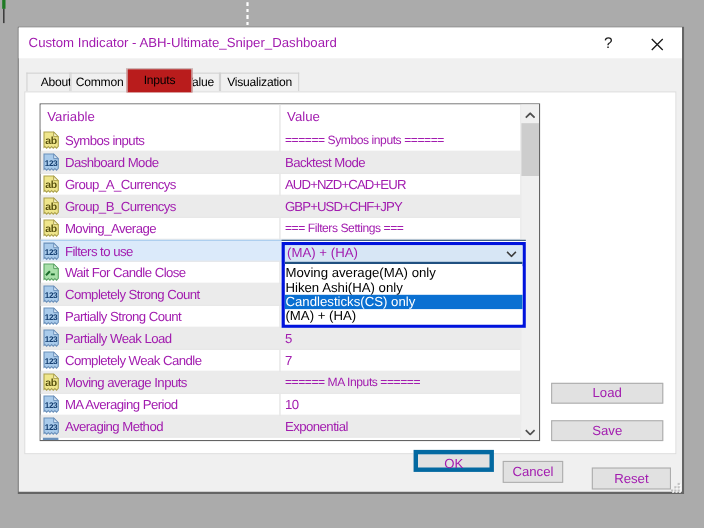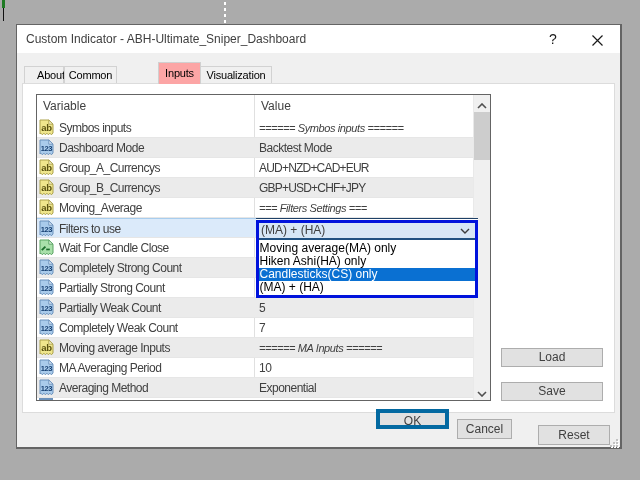--- a/index.html
+++ b/index.html
@@ -1,19 +1,19 @@
 <!DOCTYPE html>
 <html><head>
 <meta charset="utf-8">
 <style>
   * { margin:0; padding:0; box-sizing:border-box; }
   html,body { width:640px; height:480px; overflow:hidden; }
   body { background:#ababab; font-family:"Liberation Sans", sans-serif; position:relative; }
   .abs { position:absolute; }
-  .t12 { font-size:12px; color:#404040; white-space:nowrap; }
+  .t12 { font-size:12px; color:#a21caf; white-space:nowrap; }
 
   
   #candle { left:2px; top:0; width:3px; height:8px; background:#1f7a24; }
   #wick { left:3px; top:8px; width:1px; height:13px; background:#111; }
   #dash { left:224px; top:2px; width:2px; height:21px;
     background:repeating-linear-gradient(to bottom,#fff 0 3px,transparent 3px 6px); }
 
   
   #dlg { left:16px; top:24px; width:606px; height:425px; background:#f0f0f0;
          border:1px solid #646464; border-right-width:2px; border-bottom-width:2px; }
@@ -22,38 +22,38 @@
   #qmark { left:526px; top:0; width:20px; height:28px; text-align:center; line-height:28px; font-size:14px; color:#1a1a1a; }
   #xbtn { left:574px; top:9px; }
 
   
   .tab { top:41px; height:17px; background:#f0f0f0; border:1px solid #d2d2d2; border-bottom:none;
          text-align:center; line-height:16px; font-size:11px; letter-spacing:-0.2px; color:#000; white-space:nowrap; }
   #tabAbout { left:7px;  width:40px;padding-left:12px; }
   #tabCommon{ left:47px; width:53px; }
   #tabColors{ left:146px; width:37px; }
   #tabVis   { left:183px; width:72px; }
-  #tabInputs{ left:98px; width:43px; top:37px; height:22px; background:#fca5a5;
-              border:1px solid #d0d0d0; border-bottom:none; line-height:20px; z-index:5;margin-left:43px; }
+  #tabInputs{ left:98px; width:60px; top:37px; height:22px; background:#b91c1c;
+              border:1px solid #d0d0d0; border-bottom:none; line-height:20px; z-index:5; }
 
   
   #pane { left:5px; top:58px; width:593px; height:330px; background:#fff; border:1px solid #dcdcdc; }
 
   
   #tbl { left:19px; top:69px; width:455px; height:307px; background:#fff; border:1px solid #646464; }
   #hdr { left:0; top:0; width:436px; height:23px; background:#fff; }
   #hdr .v1 { left:6px; top:0; line-height:23px; }
   #hdr .v2 { left:224px; top:0; line-height:23px; }
   #colsep { left:217px; top:0; width:1px; height:305px; background:#e0e0e0; }
   .row { left:0; width:436px; height:20px; border-bottom:1px solid #e6e6e6; }
   .row.g { background:#ebebeb; }
   .row.sel { background:#dbeafa; border-top:1px solid #a8cdee; }
   .vtxt { left:22px; top:0; line-height:20px; letter-spacing:-0.5px; }
   .val  { left:222px; top:0; line-height:20px; letter-spacing:-0.5px; }
-  .val.eq { font-size:11px; letter-spacing:-0.4px;font-style:italic; }
+  .val.eq { font-size:11px; letter-spacing:-0.4px; }
   .val.cur { letter-spacing:-0.8px; }
   .icon { left:1.5px; top:1px; width:15px; height:17px; }
 
   
   #sb { left:436px; top:0; width:17px; height:305px; background:#f0f0f0; border-left:1px solid #e9e9e9; }
   #sb .thumb { left:0; top:17px; width:16px; height:48px; background:#cdcdcd; }
   .sbtn { left:0; width:16px; height:17px; background:#f0f0f0; text-align:center; }
   #sbup { top:0; }
   #sbdn { top:288px; }
 
@@ -185,30 +185,30 @@
             <text x="1.7" y="11.6" font-size="7.5" font-weight="bold" fill="#153f71" font-family="Liberation Sans" letter-spacing="-0.4">123</text>
           </svg>
           <div class="abs t12 vtxt">Partially Strong Count</div>
         </div>
         <div class="abs row g" style="top:203px">
           <svg class="abs icon" viewBox="0 0 15 17">
             <path d="M1 1 H9.8 L14 5.2 V14 L12.4 15.8 L10.9 14.2 L9.4 15.8 L7.9 14.2 L6.4 15.8 L4.9 14.2 L3.4 15.8 L1.9 14.2 L1 15 Z" fill="#a9cbeb" stroke="#6b91bb" stroke-width="1"></path>
             <path d="M9.8 1 V5.2 H14 Z" fill="#ffffff" fill-opacity="0.55" stroke="#6b91bb" stroke-width="0.9"></path>
             <text x="1.7" y="11.6" font-size="7.5" font-weight="bold" fill="#153f71" font-family="Liberation Sans" letter-spacing="-0.4">123</text>
           </svg>
-          <div class="abs t12 vtxt">Partially Weak Count</div>
+          <div class="abs t12 vtxt">Partially Weak Load</div>
           <div class="abs t12 val ">5</div>
         </div>
         <div class="abs row " style="top:223px">
           <svg class="abs icon" viewBox="0 0 15 17">
             <path d="M1 1 H9.8 L14 5.2 V14 L12.4 15.8 L10.9 14.2 L9.4 15.8 L7.9 14.2 L6.4 15.8 L4.9 14.2 L3.4 15.8 L1.9 14.2 L1 15 Z" fill="#a9cbeb" stroke="#6b91bb" stroke-width="1"></path>
             <path d="M9.8 1 V5.2 H14 Z" fill="#ffffff" fill-opacity="0.55" stroke="#6b91bb" stroke-width="0.9"></path>
             <text x="1.7" y="11.6" font-size="7.5" font-weight="bold" fill="#153f71" font-family="Liberation Sans" letter-spacing="-0.4">123</text>
           </svg>
-          <div class="abs t12 vtxt">Completely Weak Count</div>
+          <div class="abs t12 vtxt">Completely Weak Candle</div>
           <div class="abs t12 val ">7</div>
         </div>
         <div class="abs row g" style="top:243px">
           <svg class="abs icon" viewBox="0 0 15 17">
             <path d="M1 1 H9.8 L14 5.2 V14 L12.4 15.8 L10.9 14.2 L9.4 15.8 L7.9 14.2 L6.4 15.8 L4.9 14.2 L3.4 15.8 L1.9 14.2 L1 15 Z" fill="#efe68c" stroke="#ada24c" stroke-width="1"></path>
             <path d="M9.8 1 V5.2 H14 Z" fill="#ffffff" fill-opacity="0.55" stroke="#ada24c" stroke-width="0.9"></path>
             <text x="2.2" y="12" font-size="9.5" font-weight="bold" fill="#58510f" font-family="Liberation Sans" letter-spacing="-0.3">ab</text>
           </svg>
           <div class="abs t12 vtxt">Moving average Inputs</div>
           <div class="abs t12 val eq">====== MA Inputs ======</div>

